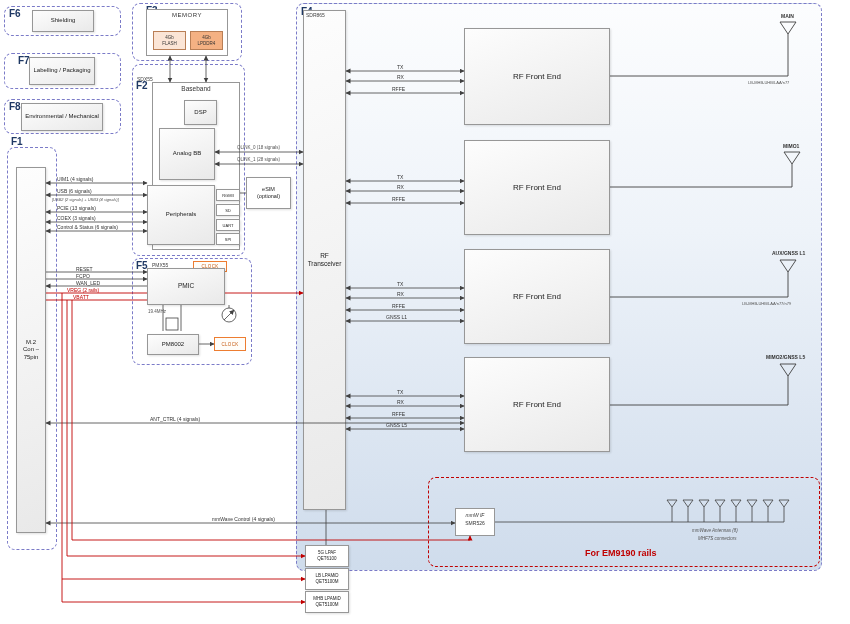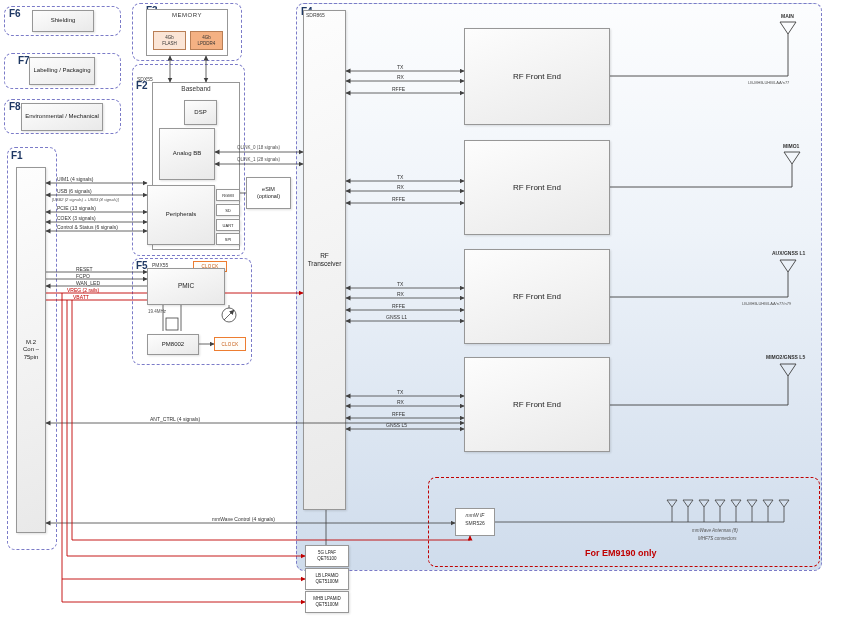--- a/index.html
+++ b/index.html
@@ -39,21 +39,21 @@
 
   <div class="frame" style="left:4px;top:53px;width:117px;height:36px"></div>
   <div class="fid" style="left:18px;top:55px">F7</div>
   <div class="gbox" style="left:29px;top:57px;width:66px;height:28px;font-size:6px">Labelling / Packaging</div>
 
   <div class="frame" style="left:4px;top:99px;width:117px;height:35px"></div>
   <div class="fid" style="left:9px;top:101px">F8</div>
   <div class="gbox" style="left:21px;top:103px;width:82px;height:28px;font-size:6px">Environmental / Mechanical</div>
 
   <div class="frame" style="left:7px;top:147px;width:50px;height:403px"></div>
-  <div class="fid" style="left:11px;top:150px">F1</div>
+  <div class="fid" style="left:11px;top:136px">F1</div>
   <div class="gbox" style="left:16px;top:167px;width:30px;height:366px;font-size:6px">M.2
 Con –
 75pin</div>
 
   <div class="frame" style="left:132px;top:3px;width:110px;height:58px"></div>
   <div class="fid" style="left:146px;top:5px">F3</div>
   <div class="wbox" style="left:146px;top:9px;width:82px;height:47px"></div>
   <div class="lbl ctr" style="left:146px;top:12px;width:82px;font-size:6px;letter-spacing:.5px">MEMORY</div>
   <div class="chip" style="left:153px;top:31px;width:33px;height:19px;background:#FBE5D6">4Gb
 FLASH</div>
@@ -86,21 +86,21 @@
 
   <div class="gbox" style="left:303px;top:10px;width:43px;height:500px;font-size:6.5px">RF Transceiver</div>
   <div class="part" style="left:306px;top:12px">SDR865</div>
 
   <div class="gbox" style="left:464px;top:28px;width:146px;height:97px;font-size:8px">RF Front End</div>
   <div class="gbox" style="left:464px;top:140px;width:146px;height:95px;font-size:8px">RF Front End</div>
   <div class="gbox" style="left:464px;top:249px;width:146px;height:95px;font-size:8px">RF Front End</div>
   <div class="gbox" style="left:464px;top:357px;width:146px;height:95px;font-size:8px">RF Front End</div>
 
   <div class="frame-red" style="left:428px;top:477px;width:392px;height:90px"></div>
-  <div class="lbl red bold" style="left:585px;top:548px;font-size:9px">For EM9190 only</div>
+  <div class="lbl red bold" style="left:585px;top:548px;font-size:9px">For EM9190 rails</div>
 
   <div class="wbox" style="left:455px;top:508px;width:40px;height:28px"></div>
   <div class="lbl it ctr" style="left:455px;top:512px;width:40px">mmW IF</div>
   <div class="lbl ctr" style="left:455px;top:520px;width:40px">SMR526</div>
   <div class="lbl4 it" style="left:692px;top:528px;font-size:4.5px">mmWave Antennas (8)</div>
   <div class="lbl4 it" style="left:698px;top:536px;font-size:4.5px">MHF7S connectors</div>
 
   <div class="gbox" style="left:305px;top:545px;width:44px;height:22px;font-size:4.5px;background:#fff">5G LPAF
 QET6100</div>
   <div class="gbox" style="left:305px;top:568px;width:44px;height:22px;font-size:4.5px;background:#fff">LB LPAMiD

